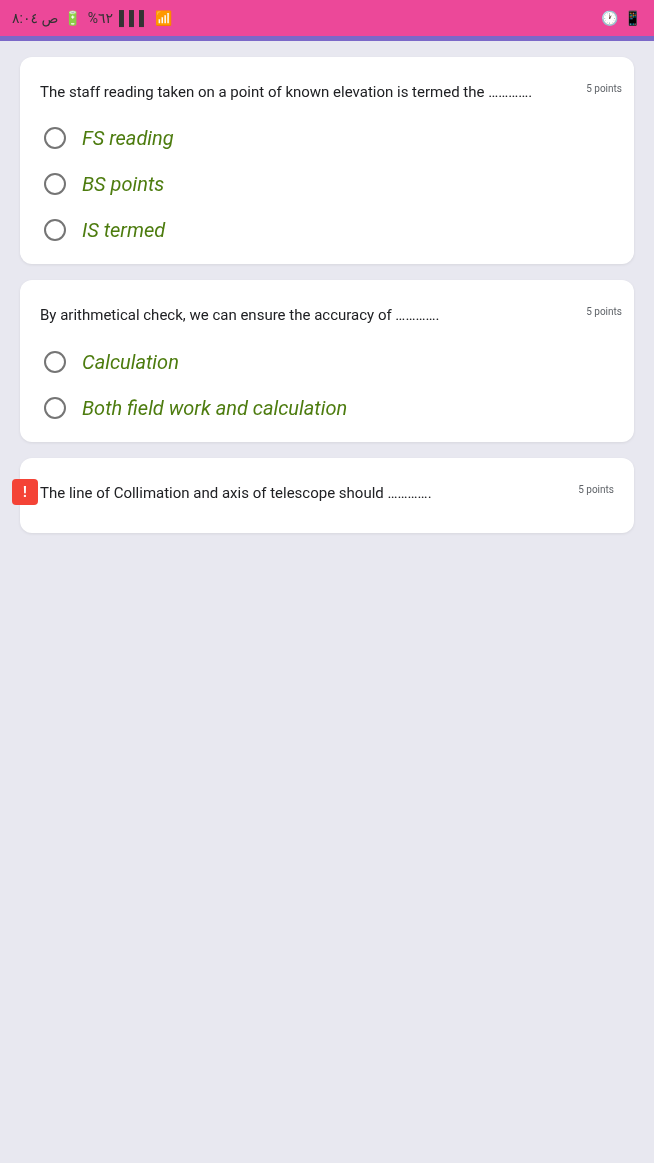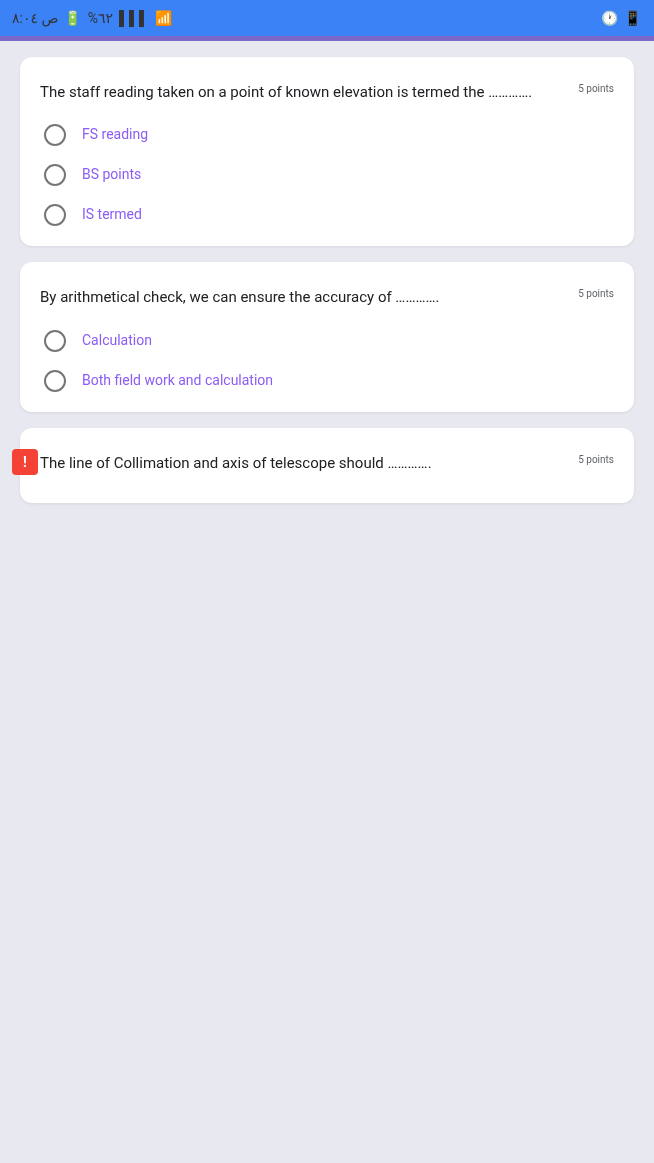--- a/index.html
+++ b/index.html
@@ -11,21 +11,21 @@
     body {
       width: 654px;
       min-height: 1163px;
       background-color: #e8e8f0;
       font-family: 'Roboto', Arial, sans-serif;
       font-size: 16px;
       color: #202124;
     }
 
     .status-bar {
-      background: #3b82f6;
+      background: #ec4899;
       height: 36px;
       display: flex;
       align-items: center;
       justify-content: space-between;
       padding: 0 12px;
       font-size: 13px;
     }
 
     .status-left {
       display: flex;
@@ -52,21 +52,21 @@
     .page-content {
       padding: 16px 20px 20px 20px;
       display: flex;
       flex-direction: column;
       gap: 16px;
     }
 
     .question-card {
       background: #ffffff;
       border-radius: 12px;
-      padding: 24px 20px 20px 20px;
+      padding: 24px 12px 20px 20px;
       box-shadow: 0 1px 3px rgba(0,0,0,0.08);
     }
 
     .question-header {
       display: flex;
       justify-content: space-between;
       align-items: flex-start;
       margin-bottom: 20px;
     }
 
@@ -105,23 +105,24 @@
       border-radius: 50%;
       border: 2px solid #757575;
       flex-shrink: 0;
       background: #fff;
       display: flex;
       align-items: center;
       justify-content: center;
     }
 
     .option-label {
-      font-size: 14px;
-      color: #8b5cf6;
+      font-size: 20px;
+      color: #4d7c0f;
       line-height: 1.4;
+      font-style: italic;
     }
 
     .bottom-card {
       background: #ffffff;
       border-radius: 12px;
       padding: 24px 20px 20px 20px;
       box-shadow: 0 1px 3px rgba(0,0,0,0.08);
       position: relative;
     }
 

